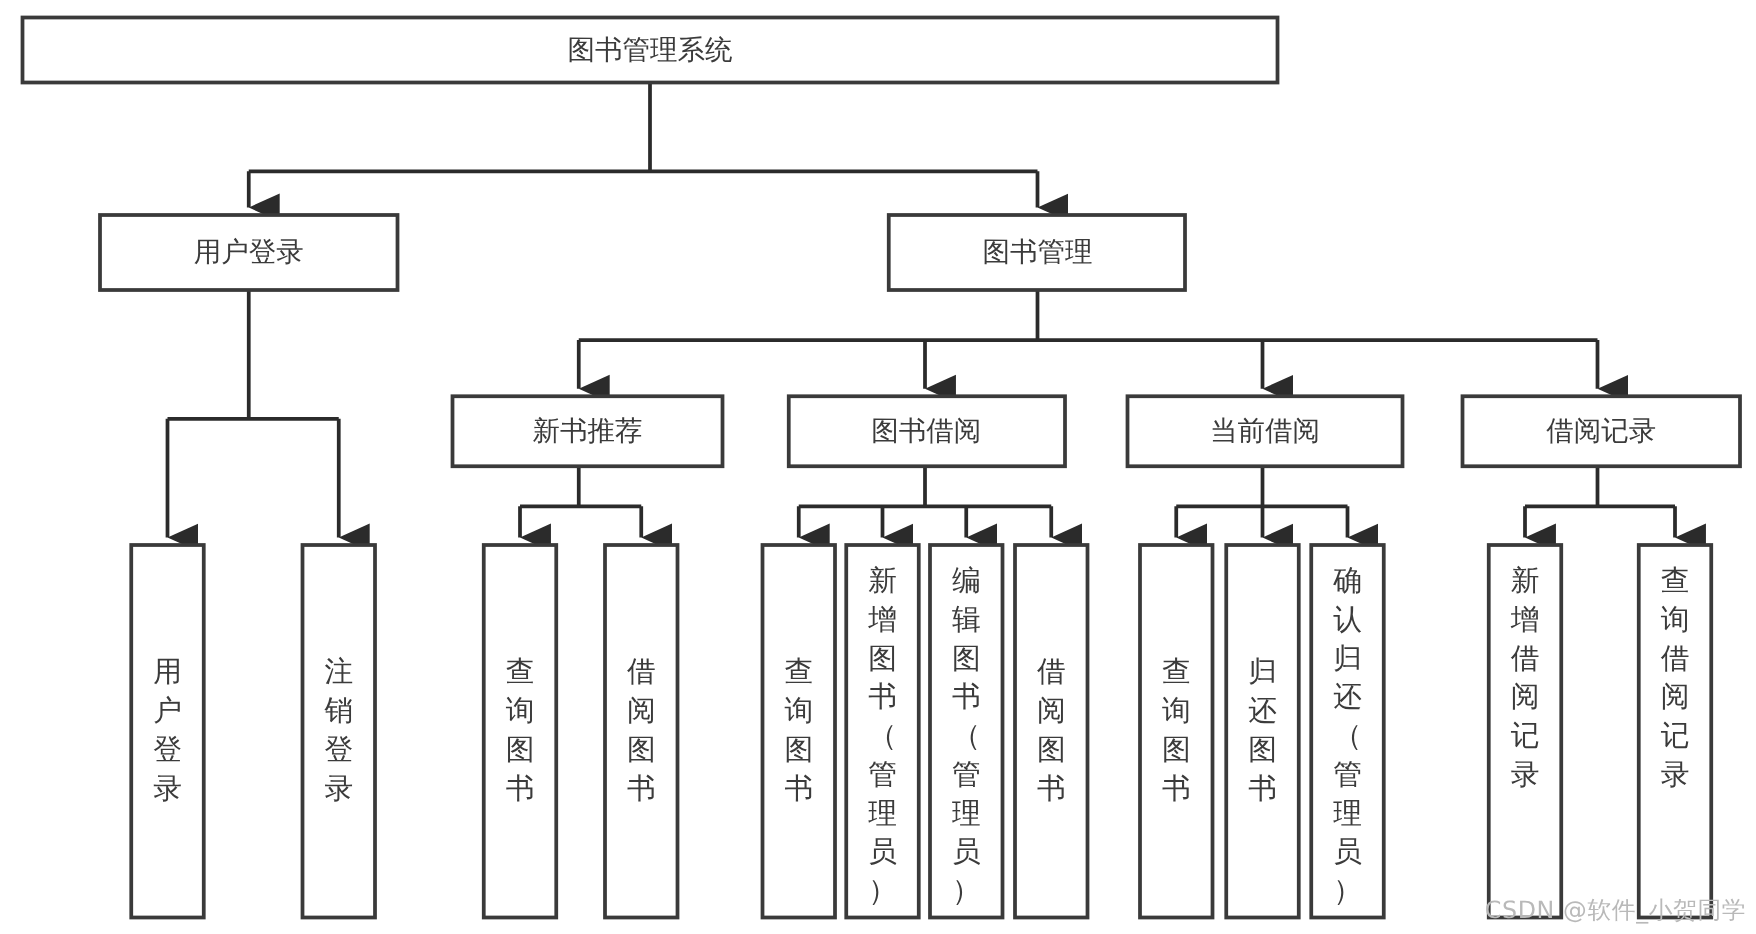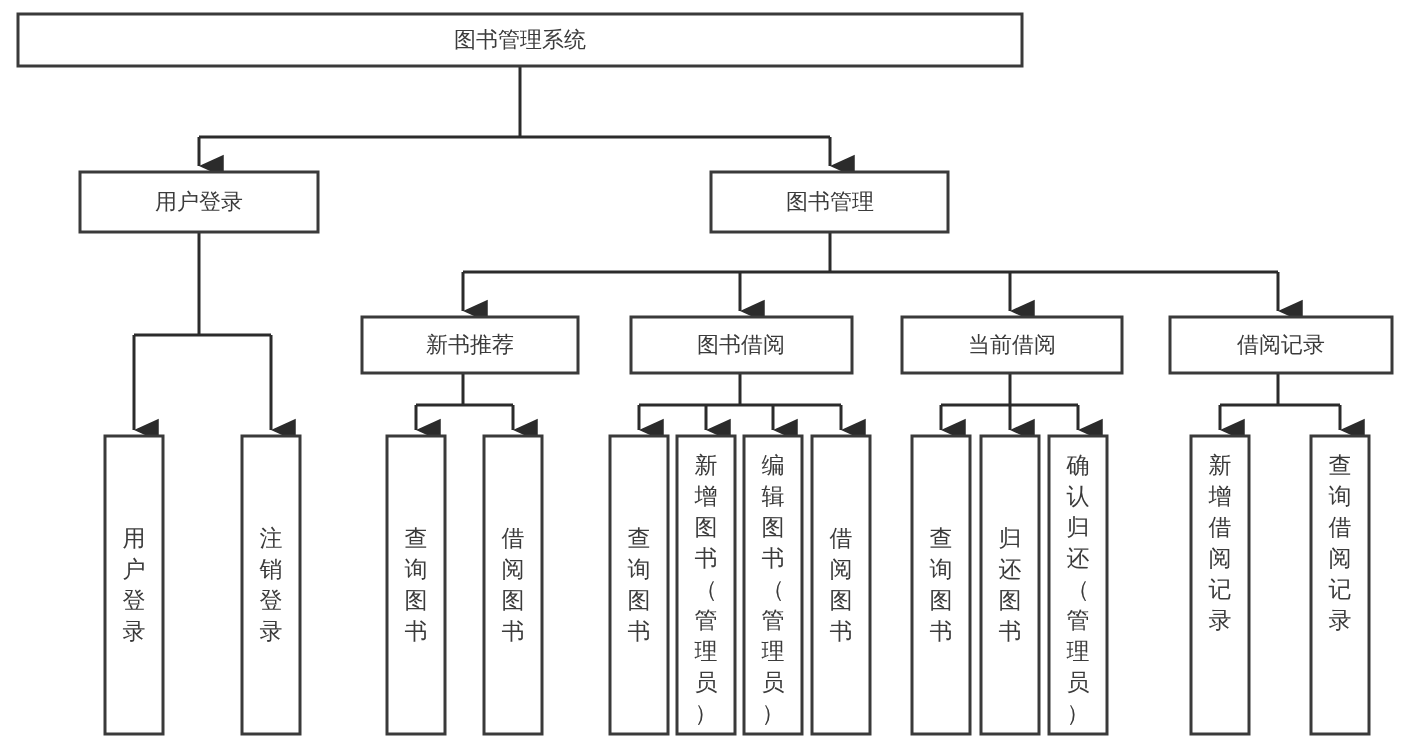--- a/index.html
+++ b/index.html
@@ -257,13 +257,14 @@
     </div>
   <div class="vtext-wrap" style="left: 1311px; top: 450px; width: 58px;">
       <span style="height: 31px; line-height: 31px;">查</span>
       <span style="height: 31px; line-height: 31px;">询</span>
       <span style="height: 31px; line-height: 31px;">借</span>
       <span style="height: 31px; line-height: 31px;">阅</span>
       <span style="height: 31px; line-height: 31px;">记</span>
       <span style="height: 31px; line-height: 31px;">录</span>
     </div>
 
+  <div class="watermark">CSDN @软件_小贺同学</div>
 </div>
 
 </body></html>

